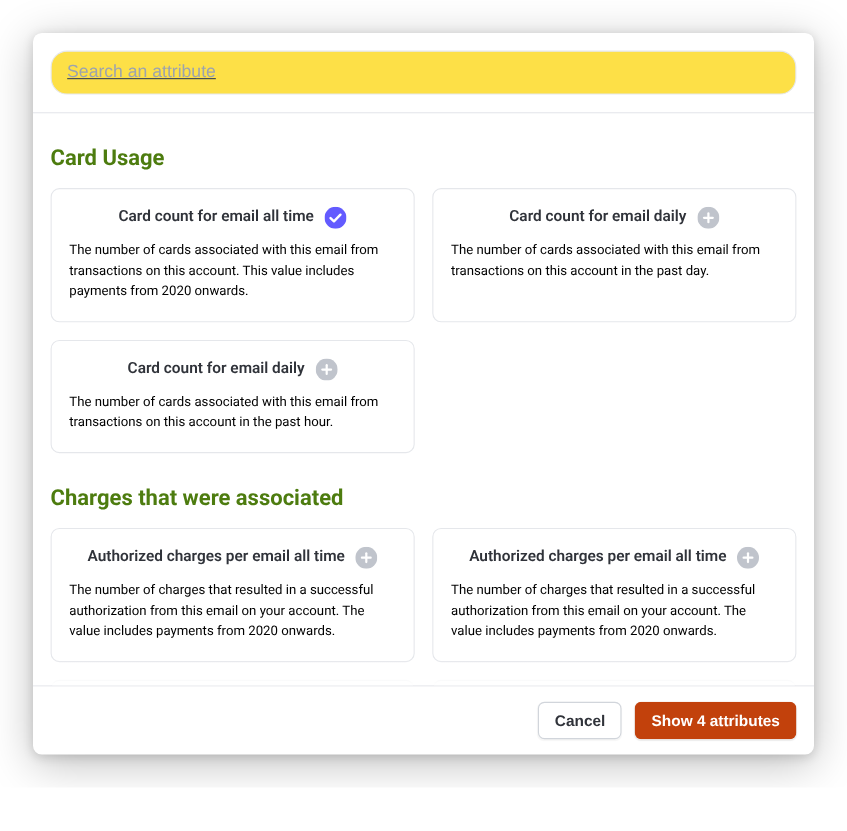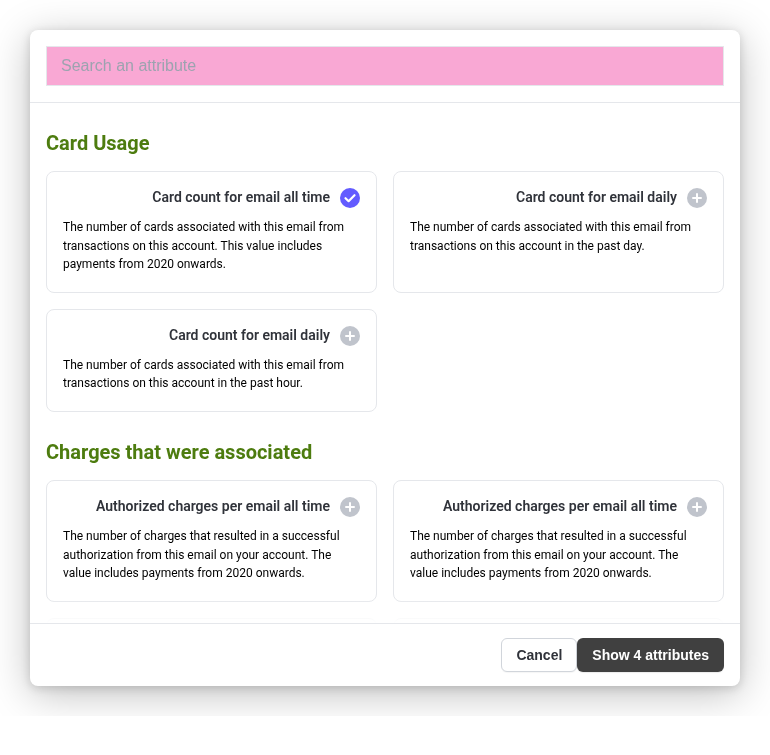--- a/index.html
+++ b/index.html
@@ -22,23 +22,24 @@
     }
     .search-wrap {
       padding: 16px 16px 16px 16px;
       border-bottom: 1px solid #e5e7eb;
     }
     .search-input {
       width: 100%;
       padding: 10px 14px;
       font-size: 16px;
       border: 1px solid #e5e7eb;
-      border-radius: 0;
+      border-radius: 15px;
       color: #374151;
-      background: #f9a8d4;
+      background: #fde047;
+      text-decoration: underline;
     }
     .search-input::placeholder { color: #9ca3af; }
     .content {
       padding: 0 16px 0 16px;
       height: 520px;
       overflow: hidden;
       position: relative;
     }
     .content::after {
       content: "";
@@ -62,21 +63,21 @@
     .card {
       border: 1px solid #e5e7eb;
       border-radius: 8px;
       padding: 16px 16px 18px 16px;
       background: #fff;
       cursor: pointer;
       min-height: 100px;
     }
     .card-head {
       display: flex;
-      justify-content: flex-end;
+      justify-content: center;
       align-items: flex-start;
       gap: 10px;
       margin-bottom: 10px;
     }
     .card-title {
       font-size: 14px;
       font-weight: 600;
       color: #30333a;
       line-height: 1.3;
     }
@@ -91,38 +92,38 @@
       height: 20px;
       display: inline-flex;
       align-items: center;
       justify-content: center;
     }
     .footer {
       border-top: 1px solid #e5e7eb;
       padding: 14px 16px;
       display: flex;
       justify-content: flex-end;
-      gap: 0;
+      gap: 12px;
     }
     .btn {
       font-size: 14px;
       font-weight: 600;
       padding: 8px 14px;
       border-radius: 6px;
       cursor: pointer;
       border: 1px solid transparent;
     }
     .btn-secondary {
       background: #fff;
       border: 1px solid #d1d5db;
       color: #30333a;
       box-shadow: 0 1px 1px rgba(0,0,0,0.04);
     }
     .btn-primary {
-      background: #404040;
+      background: #c2410c;
       color: #fff;
       box-shadow: 0 1px 1px rgba(0,0,0,0.08);
     }
   </style>
 </head>
 <body>
 
 <div class="modal">
 
   <div class="search-wrap">

